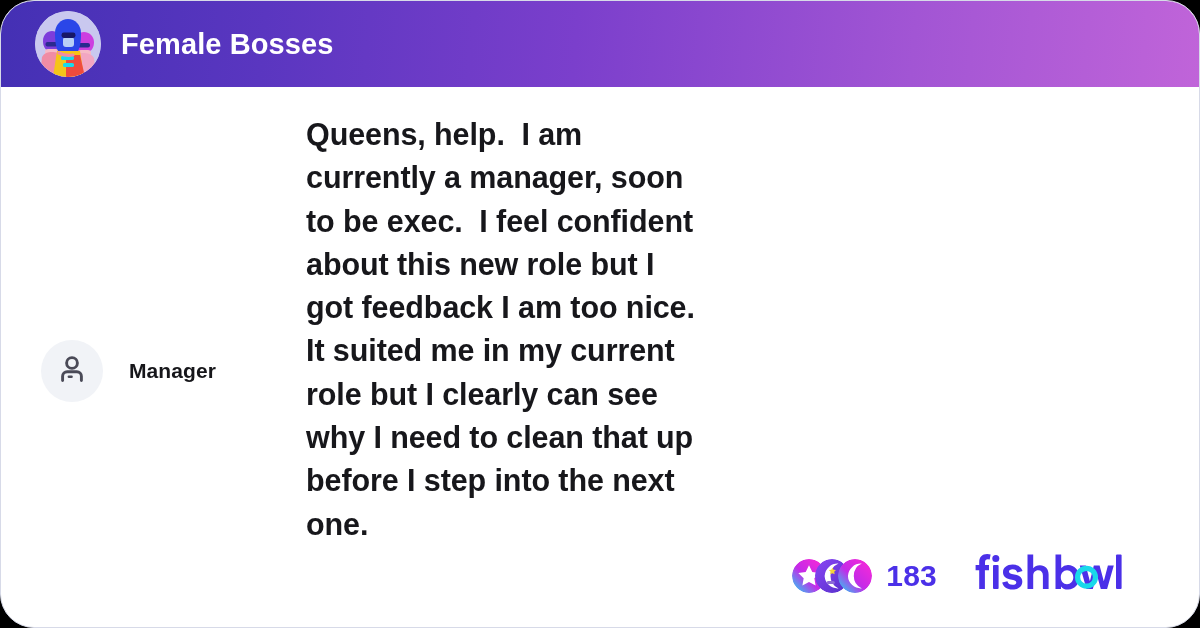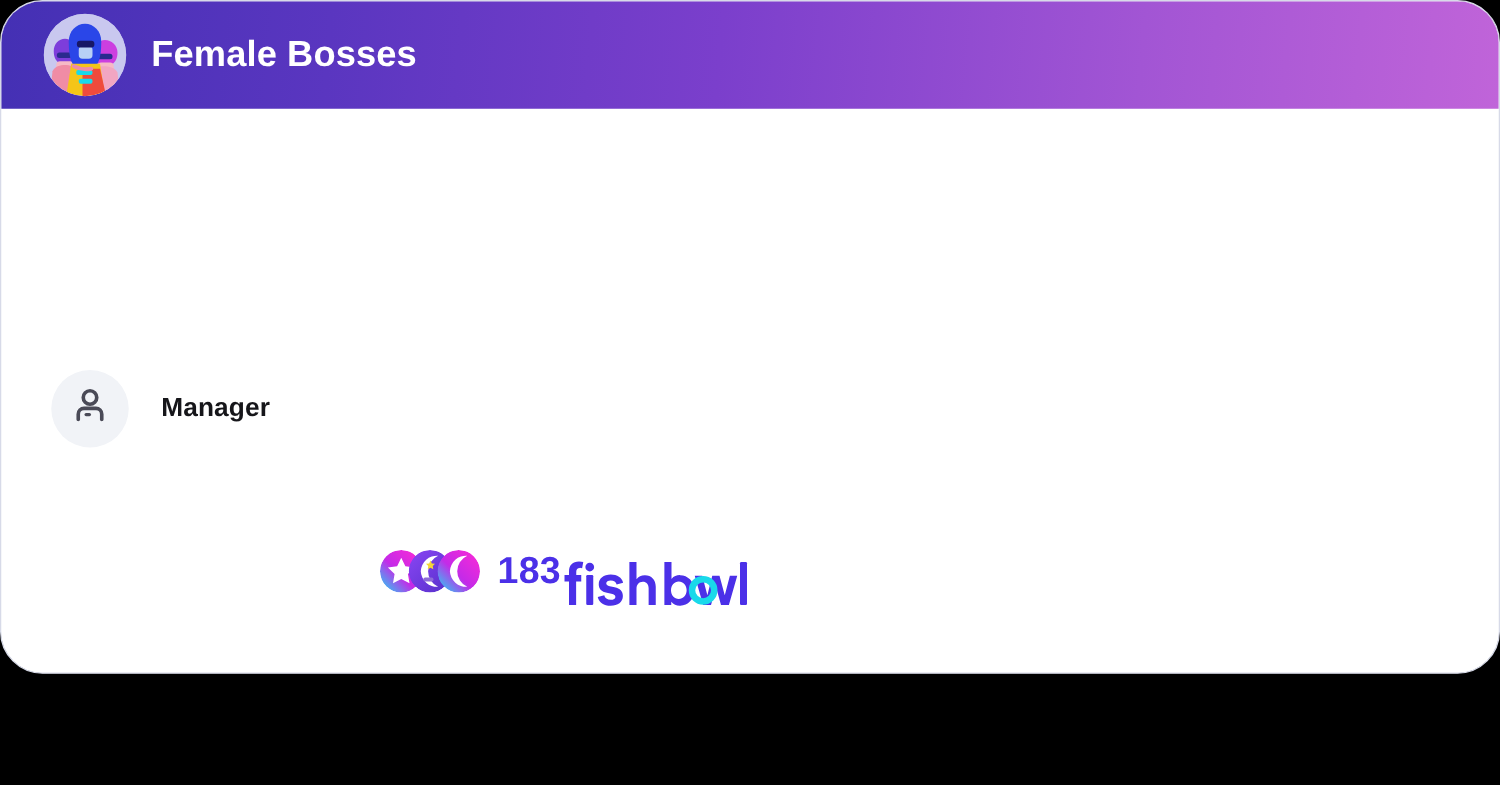--- a/index.html
+++ b/index.html
@@ -12,21 +12,21 @@
     height: 628px;
     font-family: "Liberation Sans", sans-serif;
     overflow: hidden;
   }
 
   .card {
     position: absolute;
     left: 0;
     top: 0;
     width: 1200px;
-    height: 539px;
+    height: 628px;
     box-sizing: border-box;
     border-radius: 34px;
     background: #ffffff;
     border: 1px solid #d7dae8;
     overflow: hidden;
     display: flex;
     flex-direction: column;
   }
 
   
@@ -102,23 +102,24 @@
     line-height: 1.42;
     color: #17171b;
     letter-spacing: -0.1px;
     max-width: 1000px;
     white-space: pre-wrap;
   }
 
   .footer {
     margin-top: auto;
     display: flex;
-    align-items: flex-start;
+    align-items: flex-end;
     justify-content: space-between;
-    padding: 0 0 50px 88px;
+    padding: 0 0 34px 88px;
+    gap: 36px;
   }
 
   .reactions {
     display: flex;
     align-items: center;
   }
   .reaction-stack {
     display: flex;
     align-items: center;
   }
@@ -192,20 +193,21 @@
           <svg width="32" height="32" viewBox="0 0 32 32" aria-hidden="true">
             <circle cx="16" cy="10" r="5.4" fill="none" stroke="#4a4a57" stroke-width="2.9"></circle>
             <path d="M6.6 27.5v-4.2a4.6 4.6 0 0 1 4.6-4.6h9.6a4.6 4.6 0 0 1 4.6 4.6v4.2" fill="none" stroke="#4a4a57" stroke-width="2.9" stroke-linecap="round"></path>
             <rect x="11.6" y="22.4" width="5.2" height="2.5" rx="1.25" fill="#4a4a57"></rect>
           </svg>
         </span>
       </div>
       <div class="author-name">Manager</div>
     </div>
 
+    <div class="post-text">Queens, help.  I am currently a manager, soon to be exec.  I feel confident about this new role but I got feedback I am too nice.  It suited me in my current role but I clearly can see why I need to clean that up before I step into the next one.</div>
 
     <div class="footer">
 
       <div class="reactions">
         <div class="reaction-stack">
 
           <svg class="reaction-badge" viewBox="0 0 34 34">
             <defs>
               <linearGradient id="gStar" x1="1" y1="0" x2="0" y2="1">
                 <stop offset="0%" stop-color="#ff2ad4"></stop>

